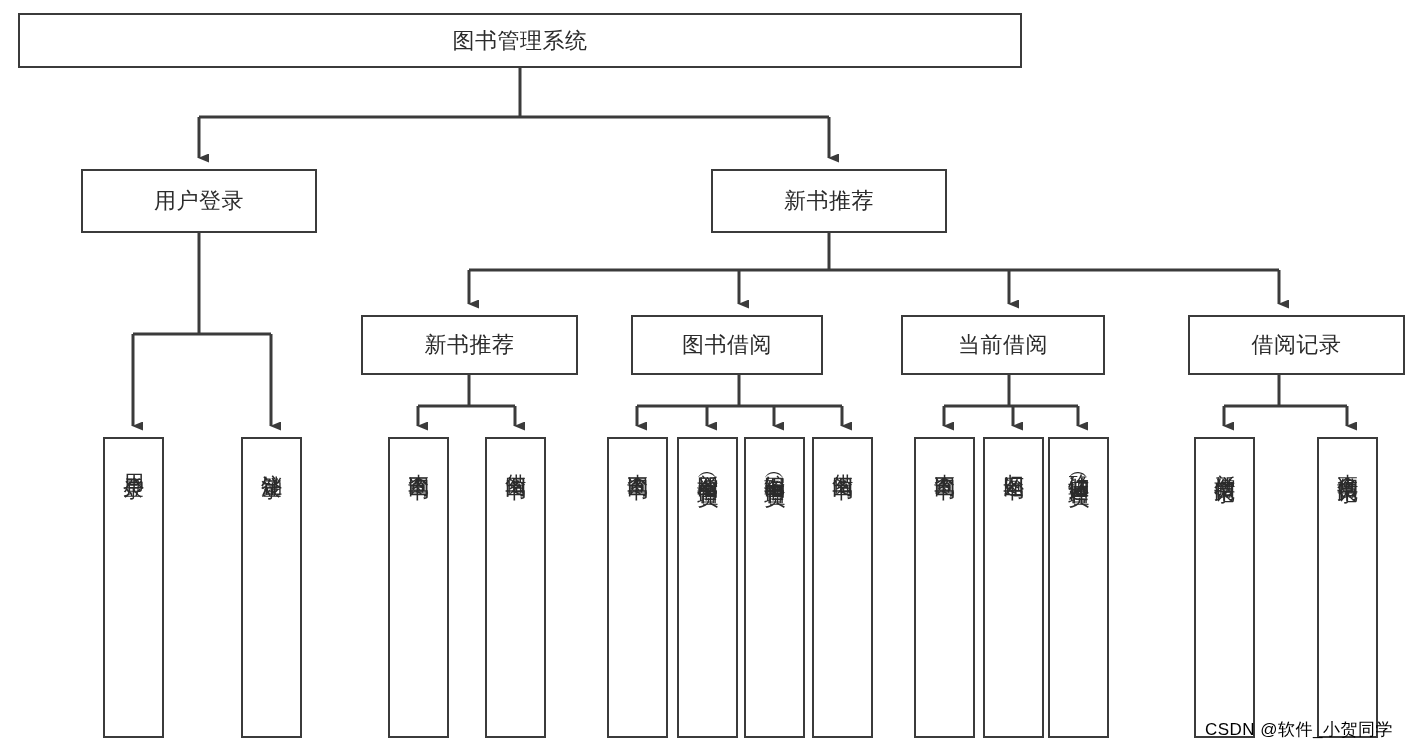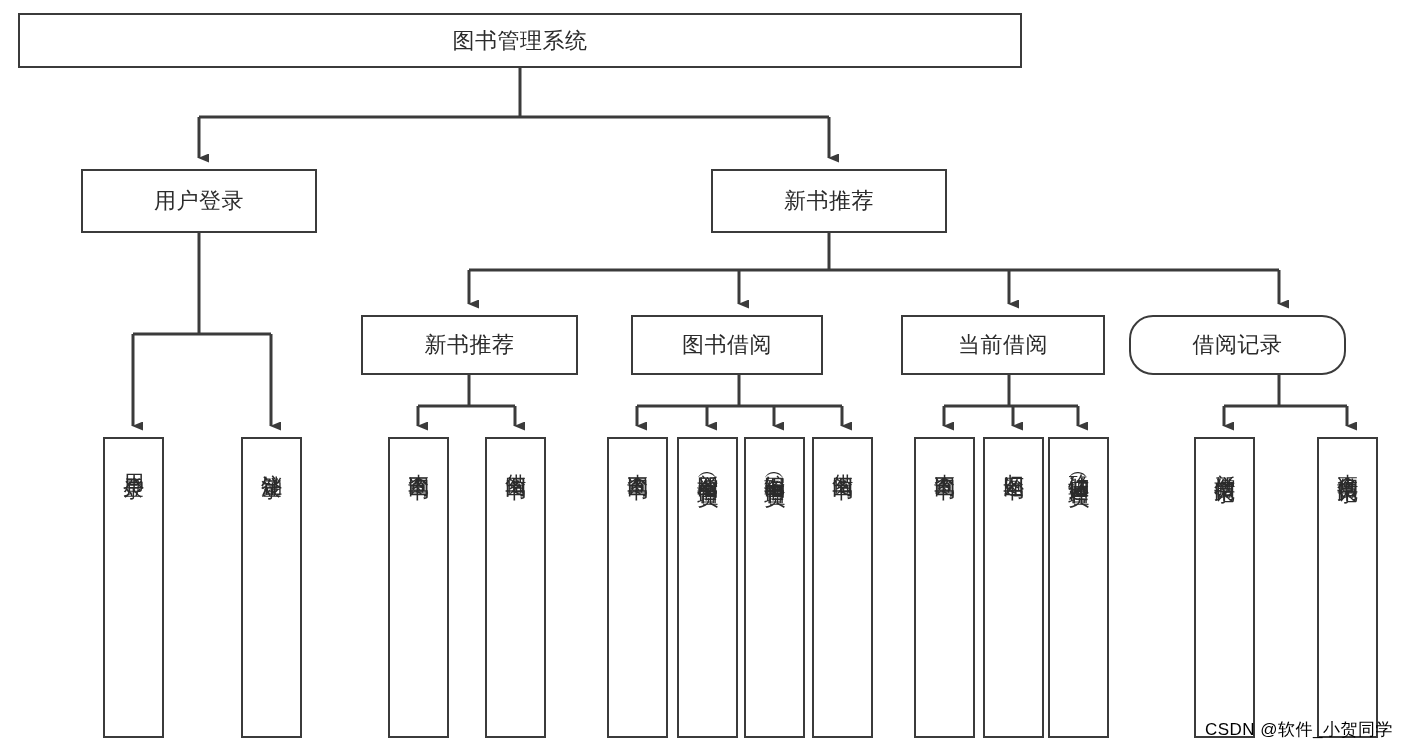--- a/index.html
+++ b/index.html
@@ -145,21 +145,21 @@
   </div>
 
   <div class="node branch" style="left:631px; top:315px; width:192px; height:60px;">
     <span class="node-label">图书借阅</span>
   </div>
 
   <div class="node branch" style="left:901px; top:315px; width:204px; height:60px;">
     <span class="node-label">当前借阅</span>
   </div>
 
-  <div class="node branch" style="left:1129px; top:315px; width:217px; height:60px;border-radius:24px;">
+  <div class="node branch" style="left:1188px; top:315px; width:217px; height:60px;">
     <span class="node-label">借阅记录</span>
   </div>
 
   <div class="node vertical" style="left:103px; top:437px; width:61px; height:301px;">
     <span class="node-label">用户登录</span>
   </div>
 
   <div class="node vertical" style="left:241px; top:437px; width:61px; height:301px;">
     <span class="node-label">注销登录</span>
   </div>

